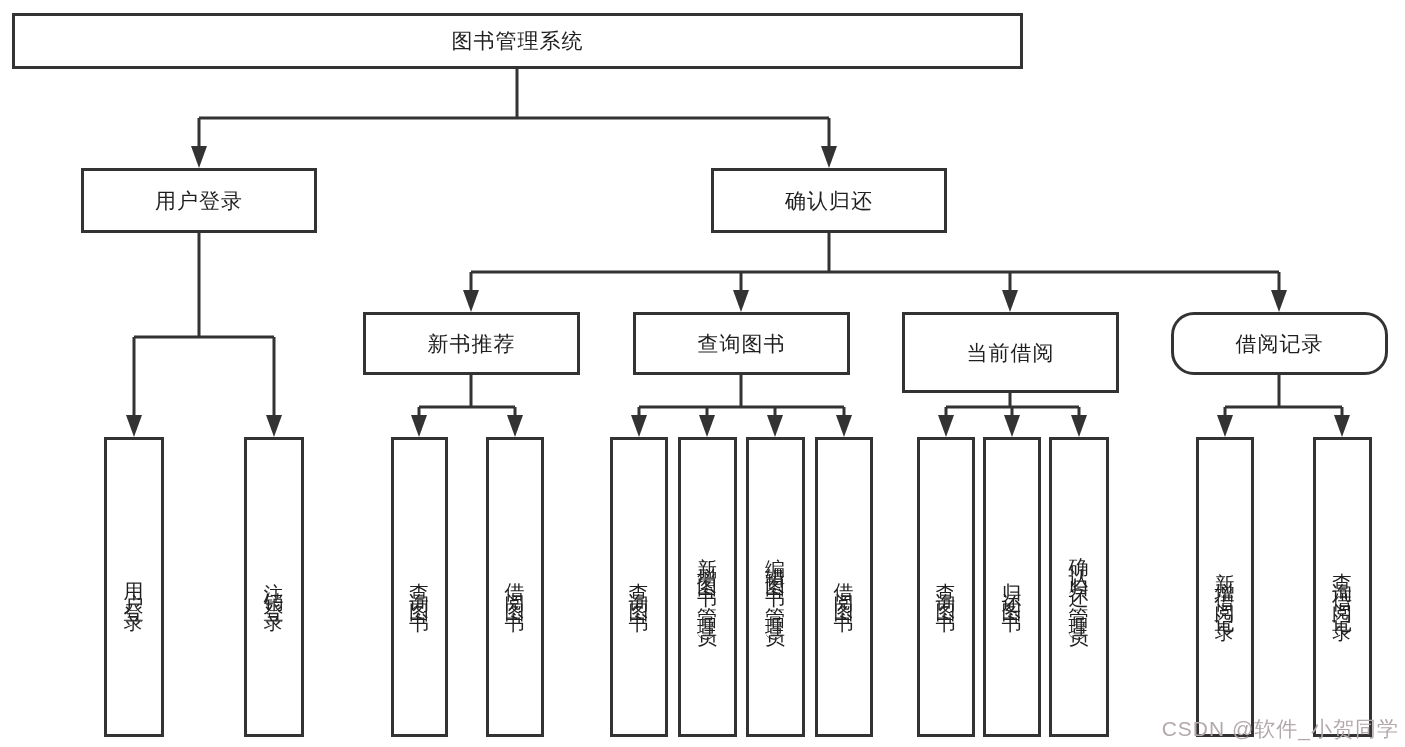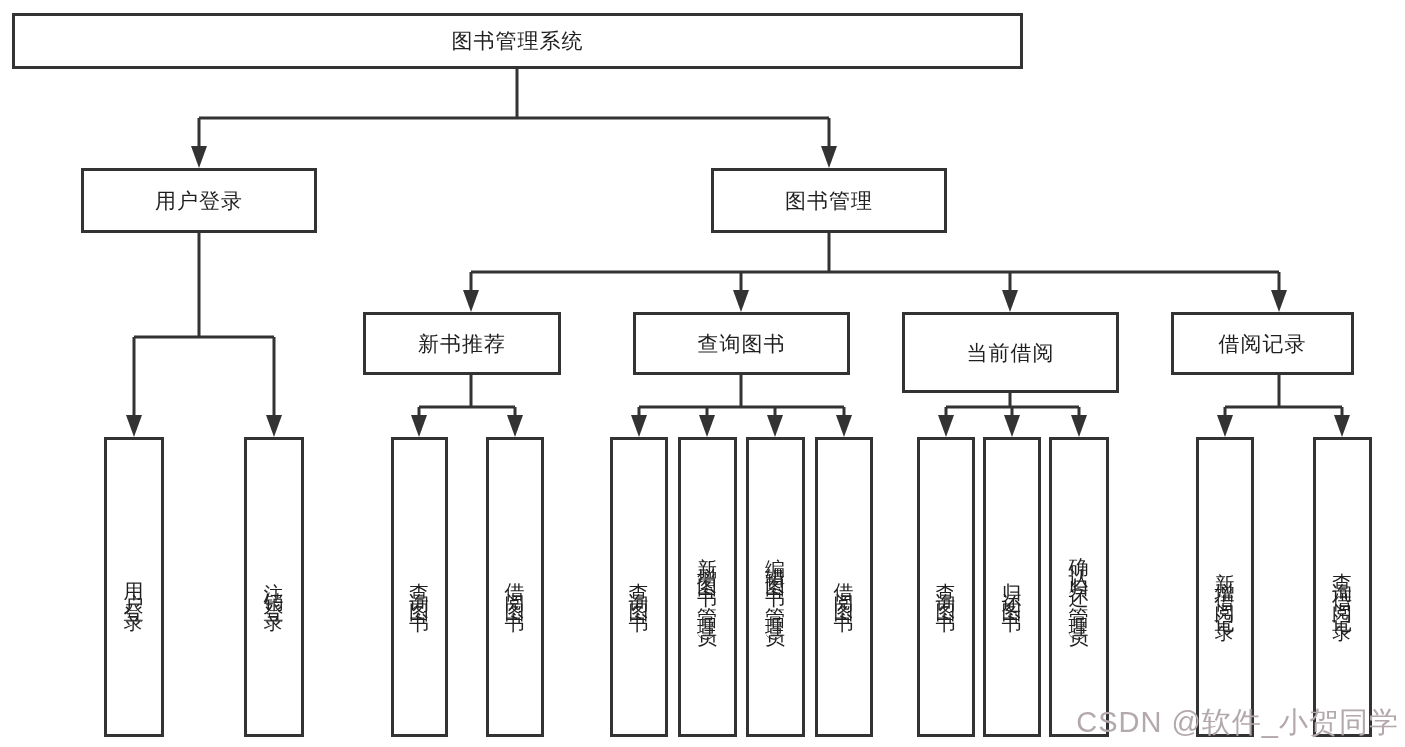--- a/index.html
+++ b/index.html
@@ -50,21 +50,21 @@
     writing-mode: vertical-rl;
     text-orientation: mixed;
     font-size: 20px;
     letter-spacing: 10px;
     line-height: 1;
   }
   .watermark {
     position: absolute;
     right: 6px;
     bottom: 4px;
-    font-size: 29px;
+    font-size: 21px;
     color: #b3a8ac;
     letter-spacing: 1px;
     white-space: nowrap;
   }
 </style>
 </head>
 <body>
 
 <div class="stage">
 
@@ -104,26 +104,26 @@
       <polygon points="1004,415 1020,415 1012,437"></polygon>
       <polygon points="1071,415 1087,415 1079,437"></polygon>
       <polygon points="1217,415 1233,415 1225,437"></polygon>
       <polygon points="1334,415 1350,415 1342,437"></polygon>
     </g>
   </svg>
 
   <div class="node" style="left:12px; top:13px; width:1011px; height:56px;">图书管理系统</div>
 
   <div class="node" style="left:81px; top:168px; width:236px; height:65px;">用户登录</div>
-  <div class="node" style="left:711px; top:168px; width:236px; height:65px;">图书管理</div>
+  <div class="node" style="left:711px; top:168px; width:236px; height:65px;">确认归还</div>
 
-  <div class="node" style="left:363px; top:312px; width:198px; height:63px;">新书推荐</div>
+  <div class="node" style="left:363px; top:312px; width:217px; height:63px;">新书推荐</div>
   <div class="node" style="left:633px; top:312px; width:217px; height:63px;">查询图书</div>
   <div class="node" style="left:902px; top:312px; width:217px; height:81px;">当前借阅</div>
-  <div class="node" style="left:1171px; top:312px; width:183px; height:63px;">借阅记录</div>
+  <div class="node" style="left:1171px; top:312px; width:217px; height:63px;border-radius:23px;">借阅记录</div>
 
   <div class="leaf" style="left:104px; top:437px; width:60px; height:300px;">
     <span class="vtext">用户登录</span>
   </div>
   <div class="leaf" style="left:244px; top:437px; width:60px; height:300px;">
     <span class="vtext">注销登录</span>
   </div>
 
   <div class="leaf" style="left:391px; top:437px; width:57px; height:300px;">
     <span class="vtext">查询图书</span>

